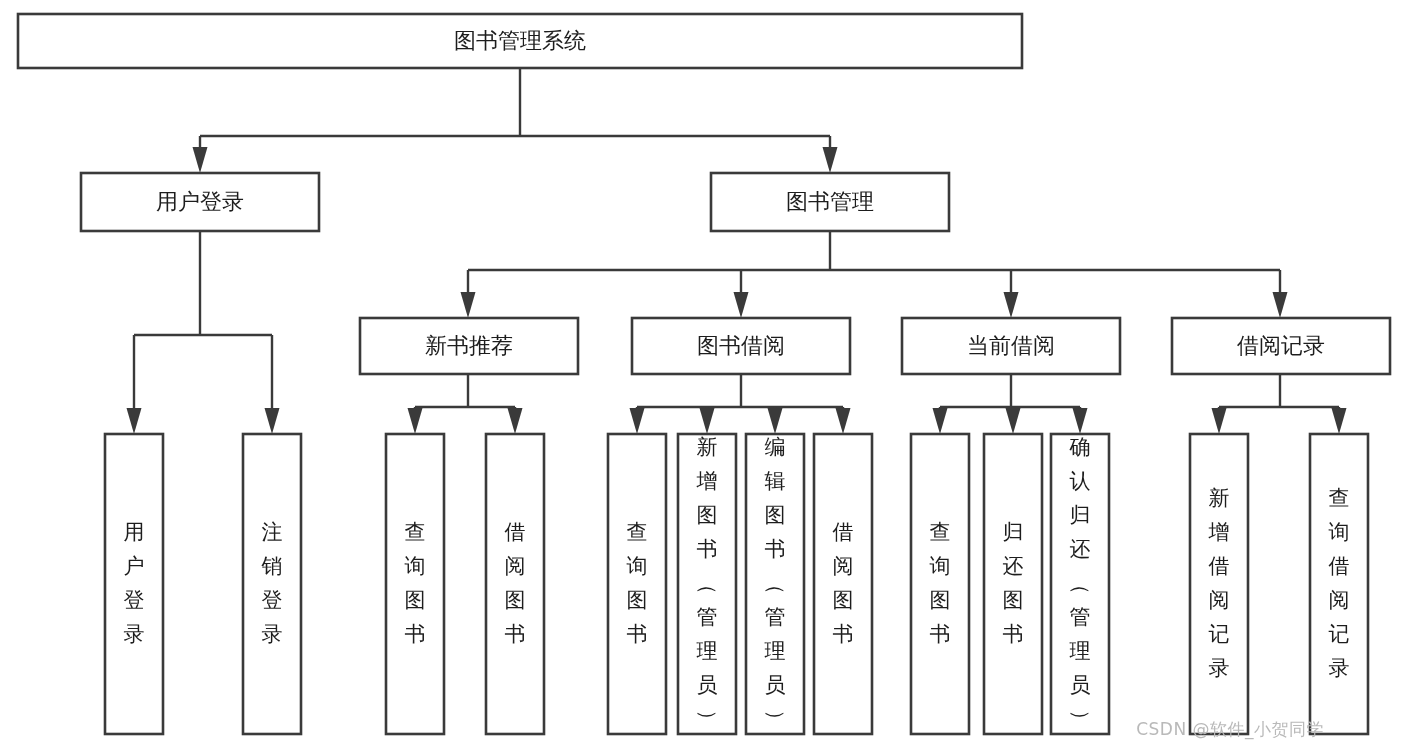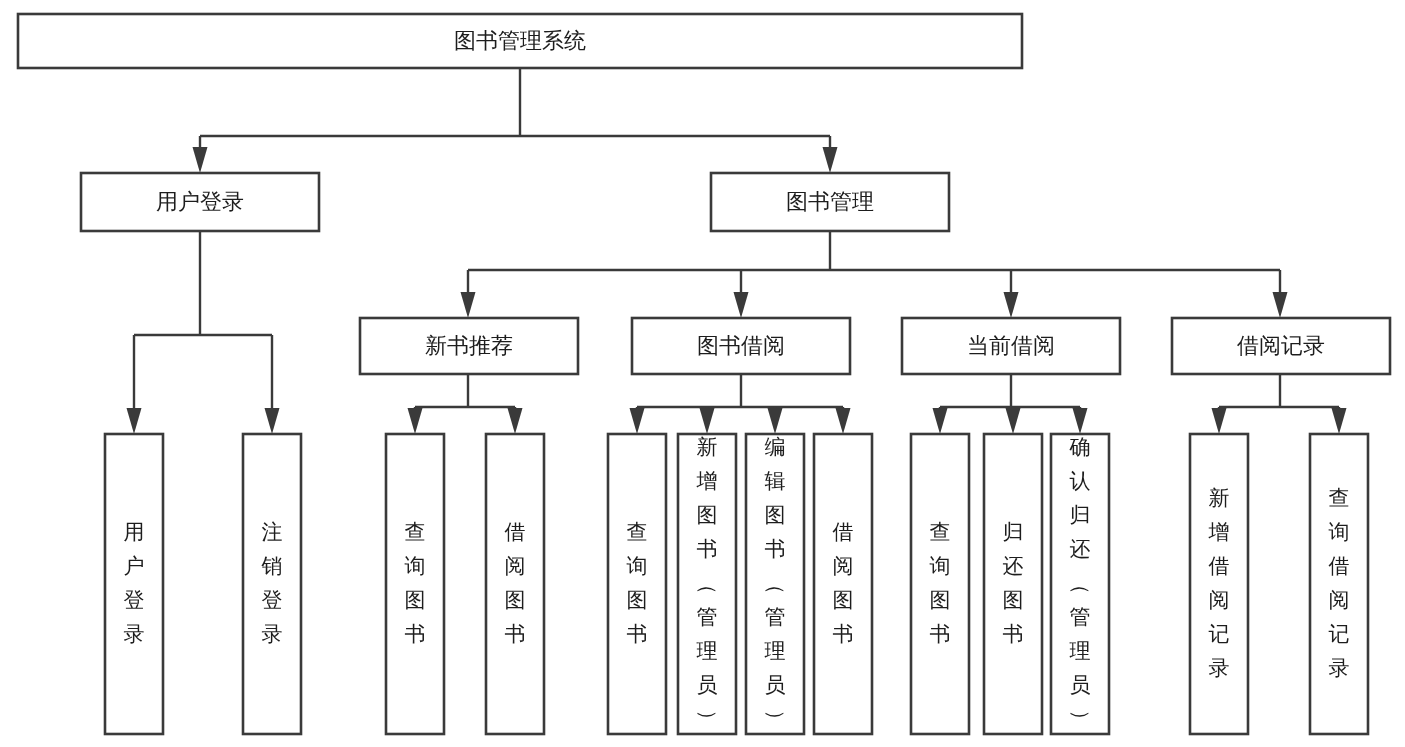--- a/index.html
+++ b/index.html
@@ -303,13 +303,14 @@
             <text x="1339" y="499" class="leaf-label-char">查</text>
             <text x="1339" y="533" class="leaf-label-char">询</text>
             <text x="1339" y="567" class="leaf-label-char">借</text>
             <text x="1339" y="601" class="leaf-label-char">阅</text>
             <text x="1339" y="635" class="leaf-label-char">记</text>
             <text x="1339" y="669" class="leaf-label-char">录</text>
           </g>
         </g>
       </g>
   </svg>
+  <div class="watermark">CSDN @软件_小贺同学</div>
 </div>
 
 </body></html>

